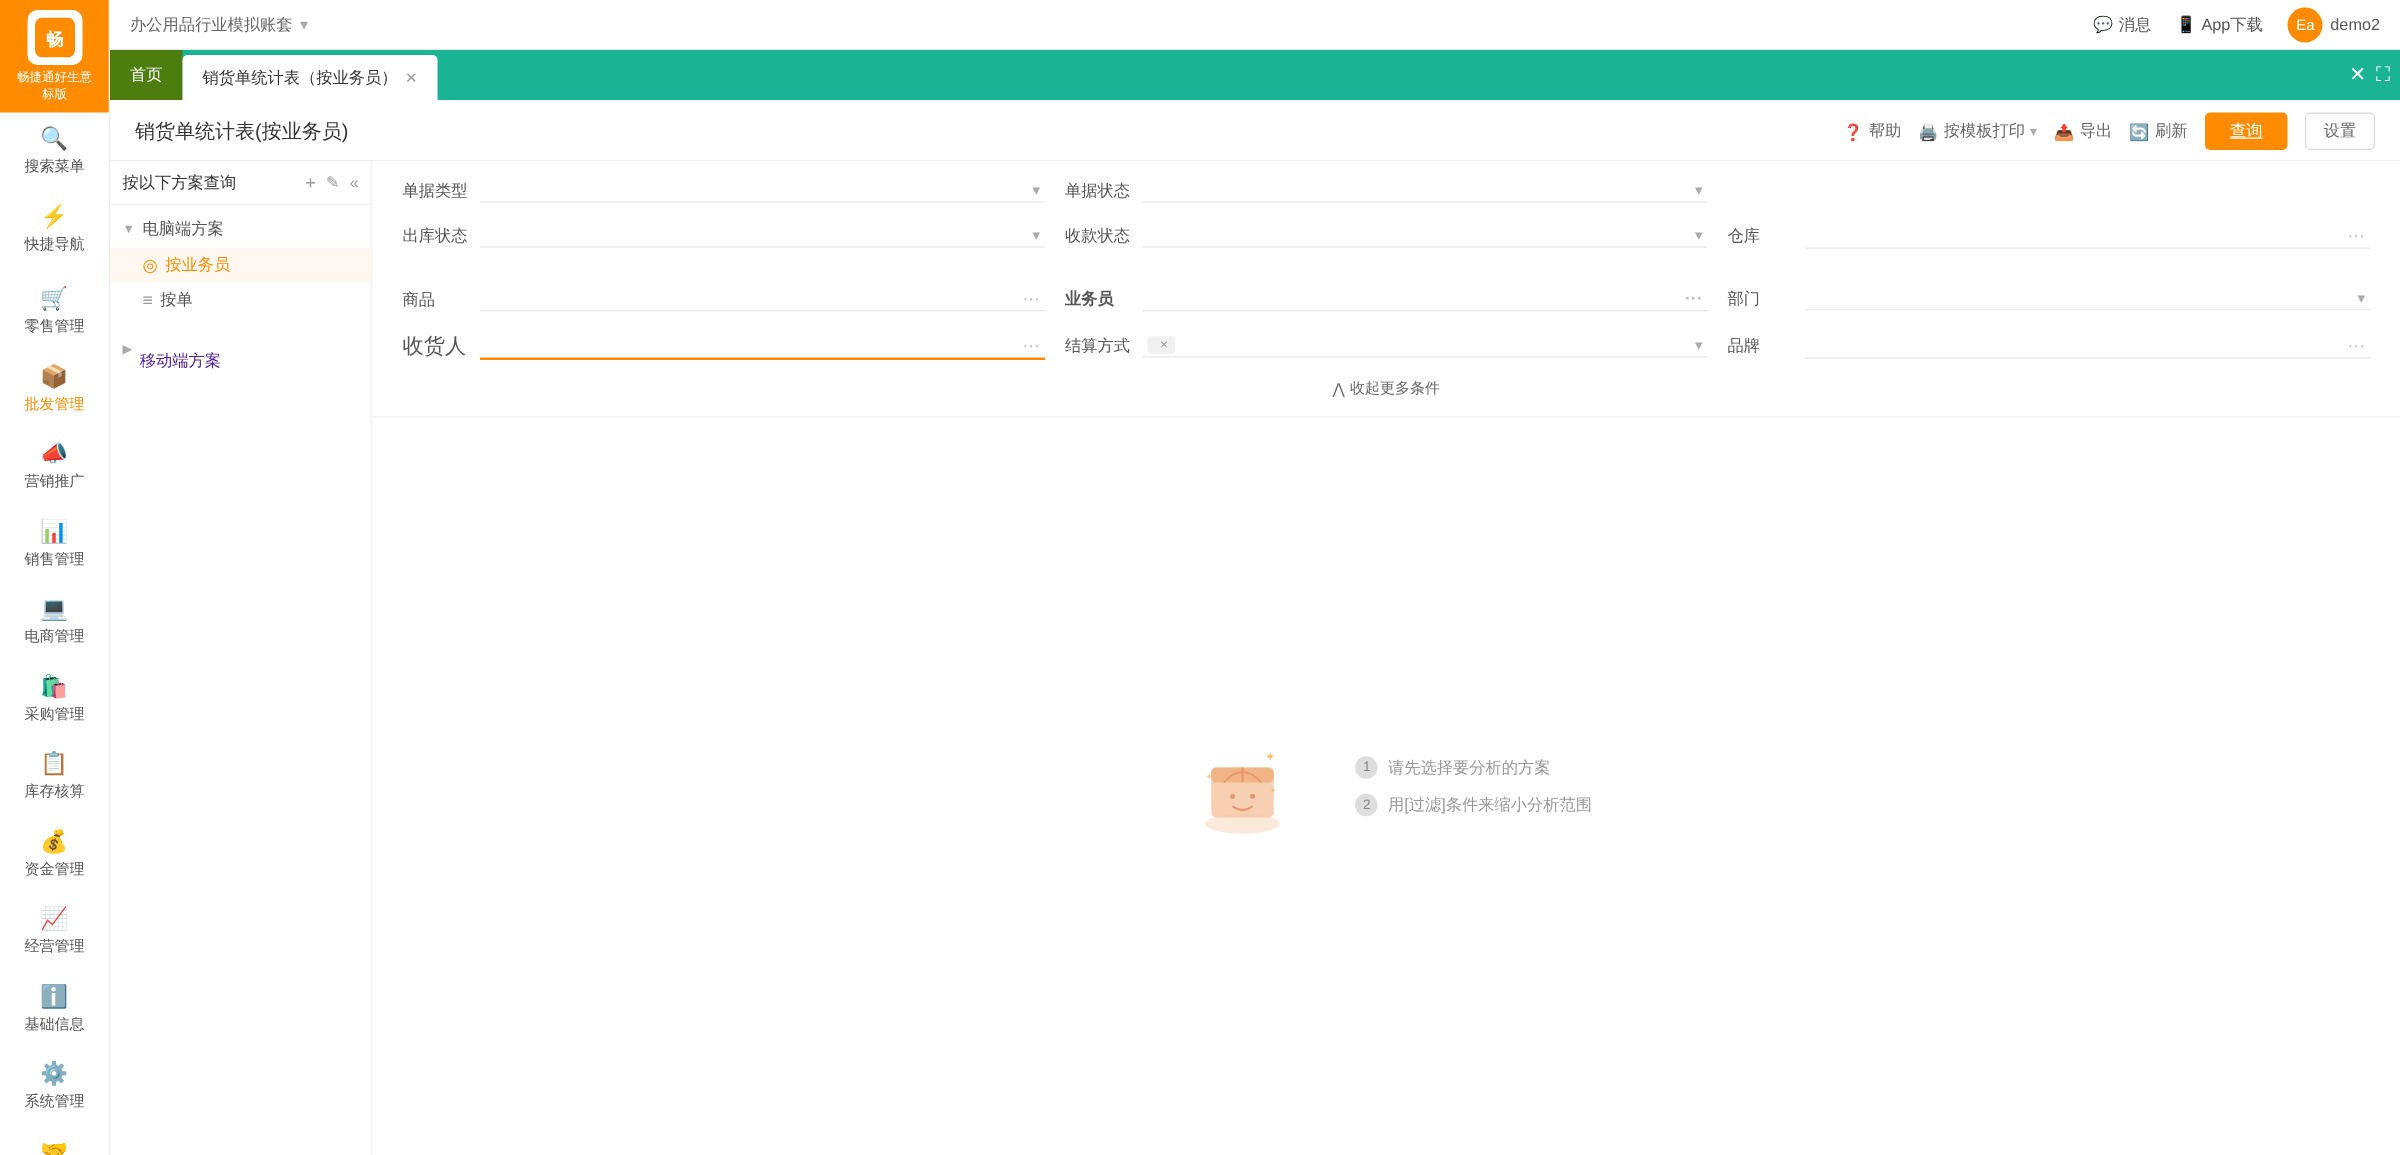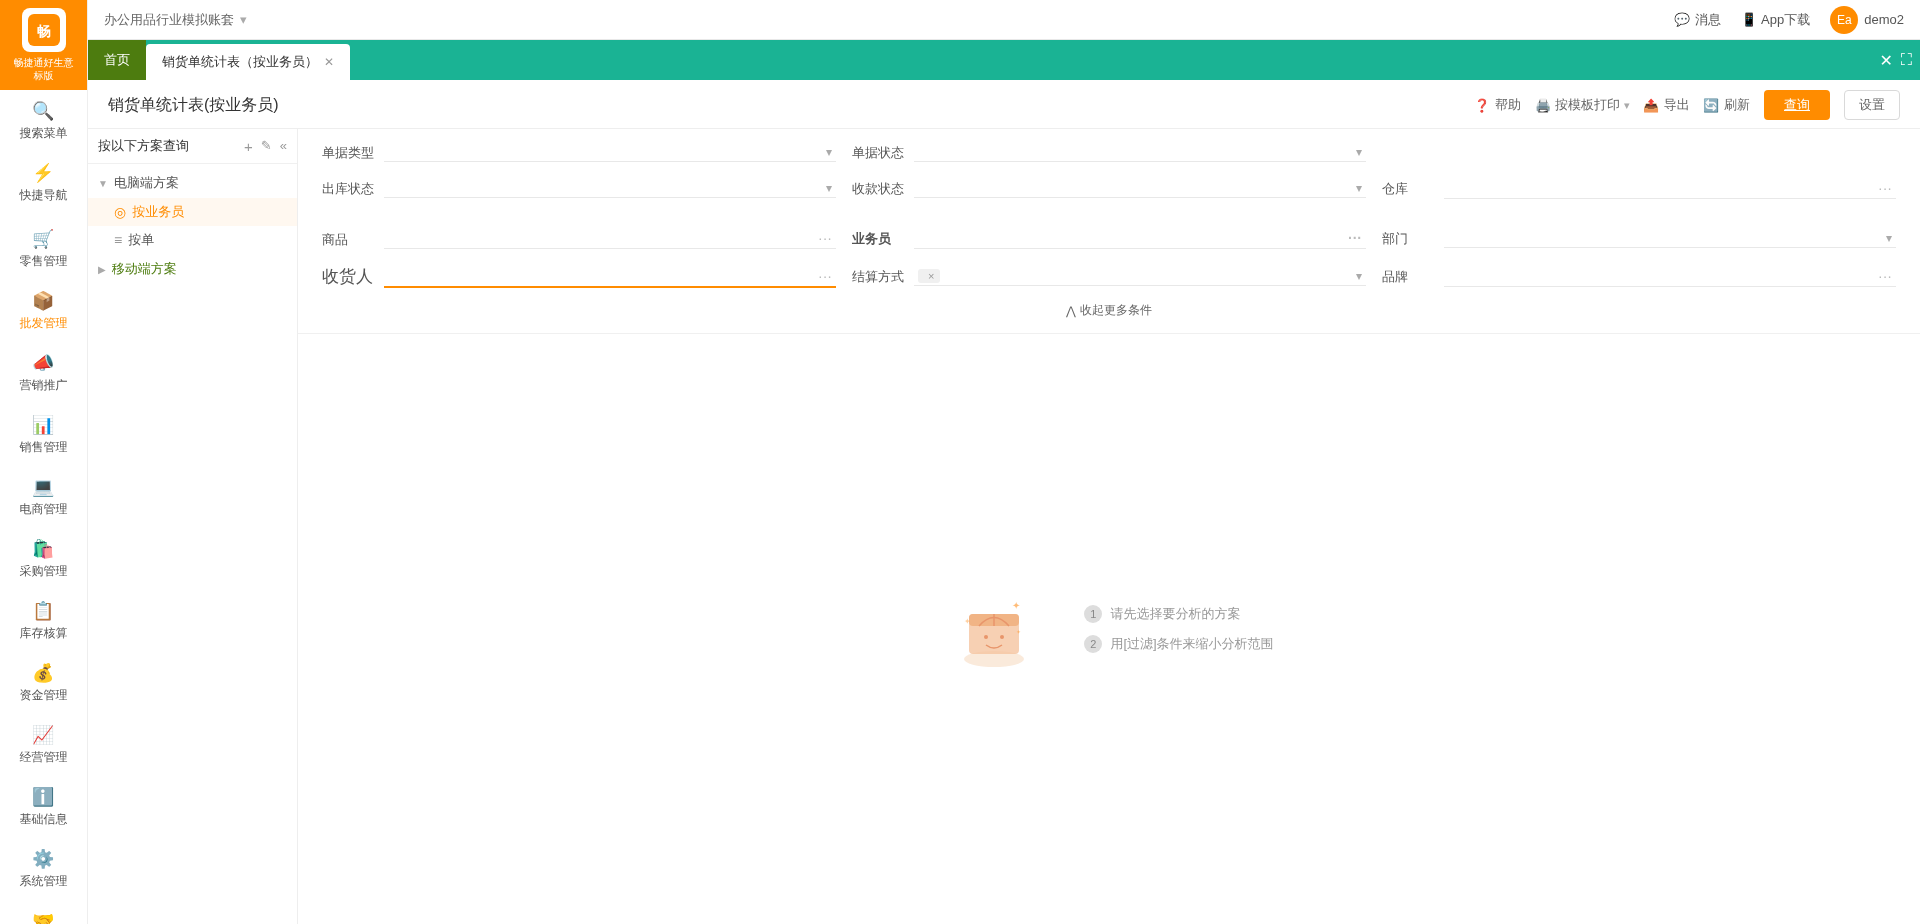--- a/index.html
+++ b/index.html
@@ -195,21 +195,21 @@
             <span style="font-size:13px; color:#ff8c00; font-weight:500;">按业务员</span>
           </div>
 
           <div style="padding:5px 10px 5px 26px; display:flex; align-items:center; gap:6px; cursor:pointer;">
             <span style="color:#999; font-size:14px;">≡</span>
             <span style="font-size:13px; color:#555;">按单</span>
           </div>
 
           <div style="padding:6px 10px; display:flex; align-items:center; gap:4px; cursor:pointer;">
             <span style="color:#aaa; font-size:10px; margin-right:2px;">▶</span>
-            <span style="font-size:13px; color:#4d7c0f;">移动端方案</span>
+            <span style="font-size:13px; color:#4c1d95;margin-top:20px;">移动端方案</span>
           </div>
         </div>
       </div>
 
       <div style="flex:1; display:flex; flex-direction:column; background:#fff; overflow:hidden;">
 
         <div style="padding:10px 16px; border-bottom:1px solid #f0f0f0; background:#fff;">
 
           <div style="display:grid; grid-template-columns:1fr 1fr 1fr; margin-bottom:8px;">
 

